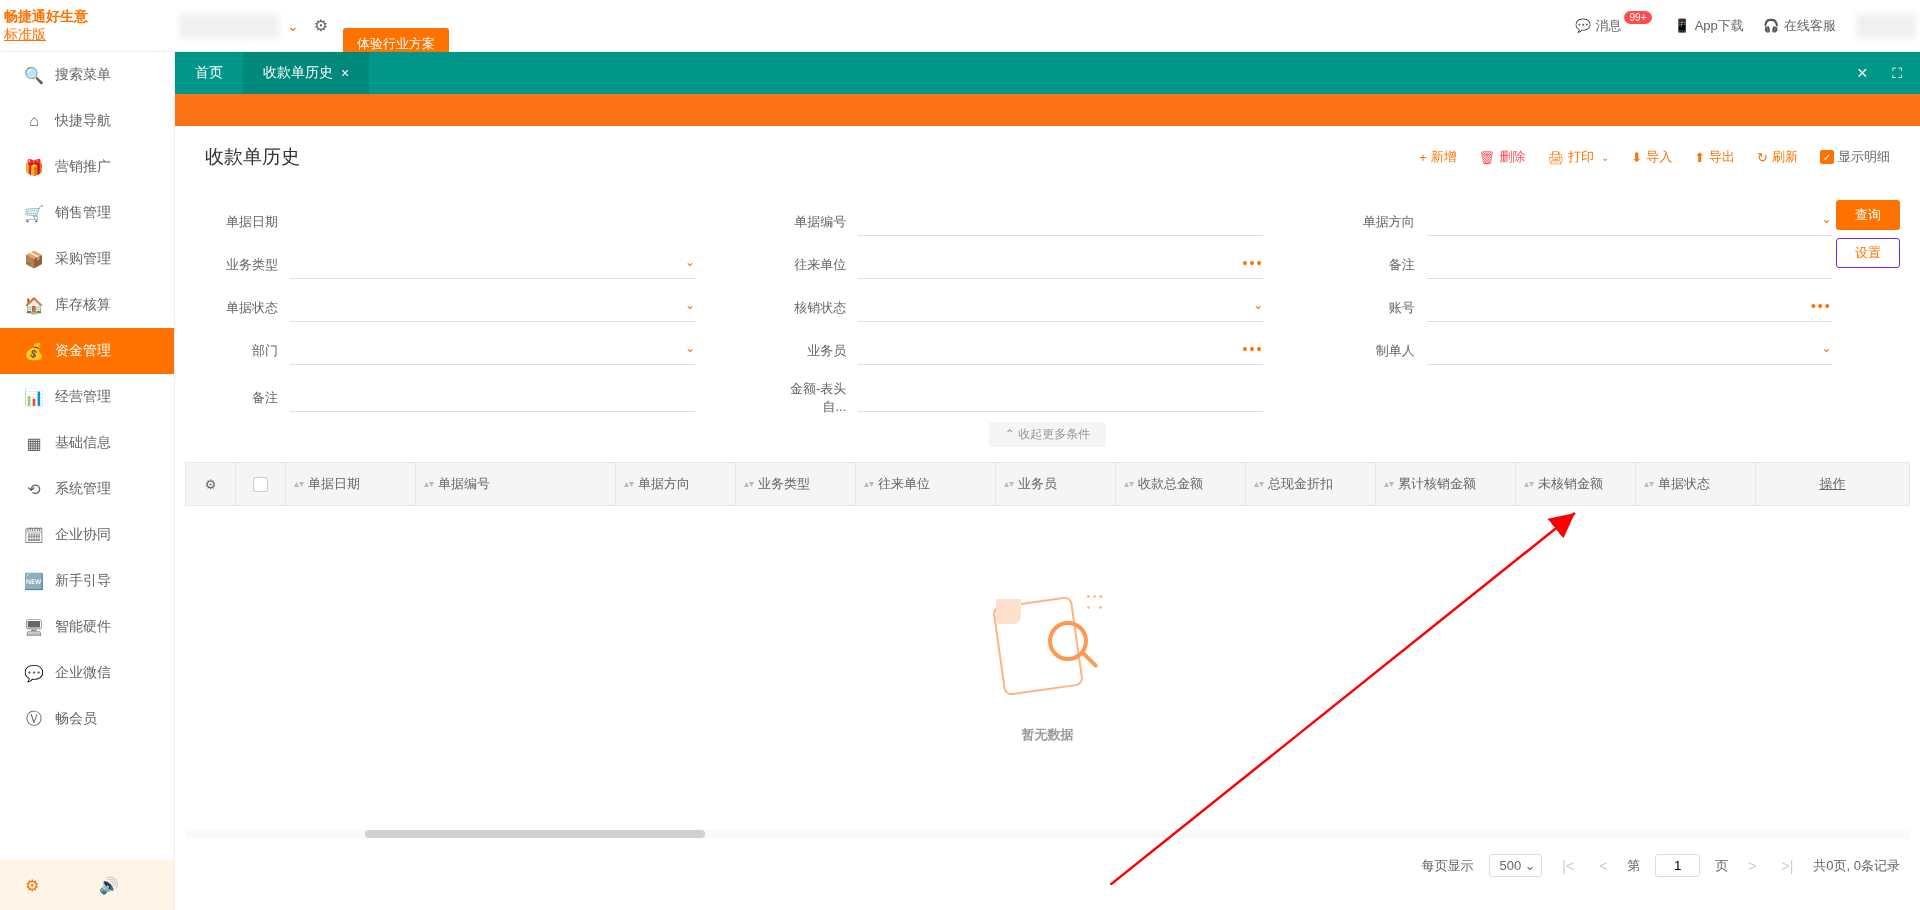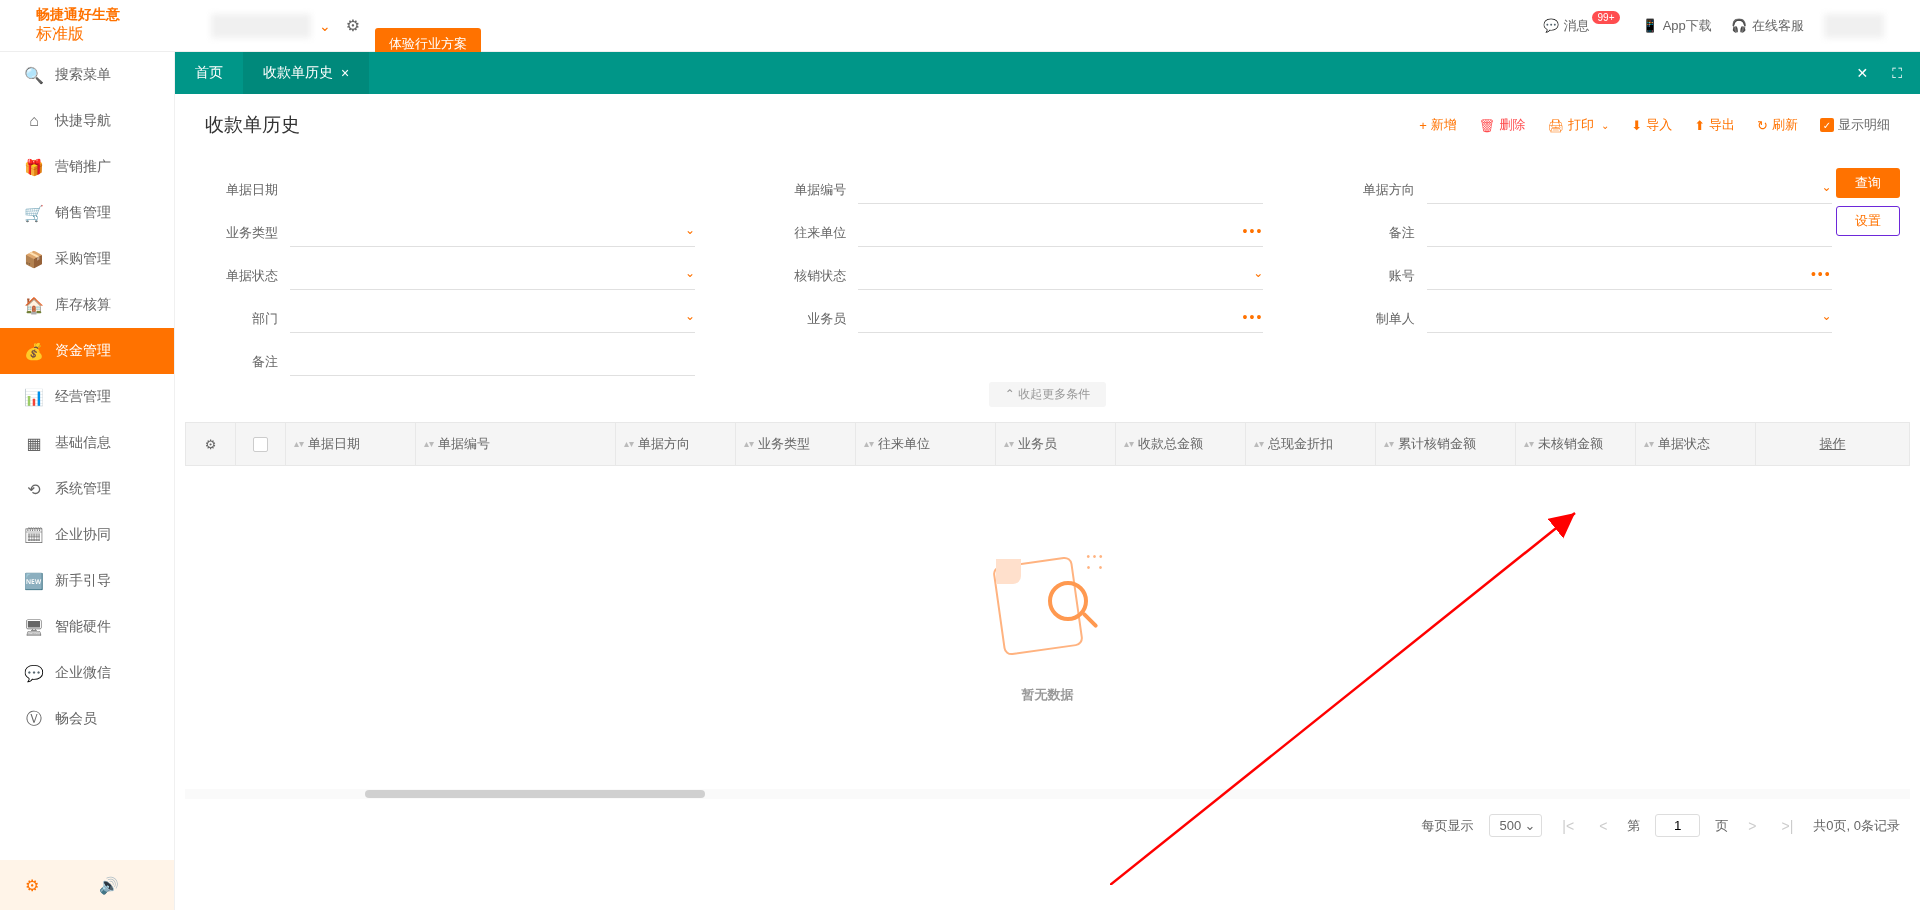--- a/index.html
+++ b/index.html
@@ -1,38 +1,38 @@
 <!DOCTYPE html>
 <html><head>
 <meta charset="utf-8">
 <style>
 *{margin:0;padding:0;box-sizing:border-box;}
 body{font-family:"Microsoft YaHei",Arial,sans-serif;font-size:13px;color:#333;background:#fff;overflow:hidden;}
 .app{width:1920px;height:910px;position:relative;}
-.top-header{height:52px;display:flex;align-items:center;padding:0 36px;border-bottom:1px solid #eee;}
+.top-header{height:52px;display:flex;align-items:center;padding:0 4px;border-bottom:1px solid #eee;}
 .logo-area{display:flex;align-items:center;width:155px;}
 .logo-text{color:#ff7200;font-size:14px;font-weight:bold;}
-.logo-sub{font-size:16px;color:#ff7200;}
+.logo-sub{font-size:14px;color:#ff7200;text-decoration:underline;}
 .company-area{display:flex;align-items:center;margin-left:20px;gap:8px;}
 .company-placeholder{width:100px;height:24px;background:#f0f0f0;filter:blur(3px);}
 .chevron-down{color:#ff7200;font-size:14px;}
 .gear-btn{margin-left:15px;color:#666;font-size:16px;cursor:pointer;}
 .btn-orange{background:#ff7200;color:#fff;border:none;padding:7px 14px;border-radius:3px;cursor:pointer;font-size:13px;margin-left:15px;margin-top:36px;}
 .header-right{margin-left:auto;display:flex;align-items:center;gap:20px;}
 .header-item{display:flex;align-items:center;gap:4px;color:#666;cursor:pointer;font-size:13px;}
 .badge{background:#ff4d4f;color:#fff;font-size:10px;padding:1px 6px;border-radius:8px;position:relative;top:-8px;left:-2px;}
 .user-placeholder{width:60px;height:24px;background:#f0f0f0;filter:blur(3px);}
 .layout{display:flex;height:calc(100% - 52px);}
 .sidebar{width:175px;background:#fff;border-right:1px solid #f0f0f0;display:flex;flex-direction:column;}
 .sidebar-item{display:flex;align-items:center;padding:14px 25px;color:#666;cursor:pointer;gap:12px;font-size:14px;}
 .sidebar-item.active{background:#ff7200;color:#fff;}
 .sidebar-icon{width:18px;height:18px;display:inline-flex;align-items:center;justify-content:center;font-size:16px;}
 .sidebar-footer{margin-top:auto;height:50px;background:#fff4e8;display:flex;align-items:center;padding:0 25px;gap:60px;}
 .sidebar-footer-icon{color:#ff7200;font-size:16px;cursor:pointer;}
-.main{flex:1;display:flex;flex-direction:column;background:#f97316;overflow:hidden;}
+.main{flex:1;display:flex;flex-direction:column;background:#f97316;overflow:hidden;gap:32px;}
 .tabs{height:42px;background:#009688;display:flex;align-items:center;}
 .tab{padding:0 20px;height:100%;display:flex;align-items:center;color:#fff;cursor:pointer;gap:8px;font-size:14px;}
 .tab.active{background:#00897b;}
 .tab-close{font-size:14px;cursor:pointer;}
 .tabs-right{margin-left:auto;display:flex;align-items:center;gap:8px;padding-right:10px;}
 .tabs-right-btn{color:#fff;font-size:14px;padding:8px;cursor:pointer;}
 .content{flex:1;padding:0;overflow:auto;background:#fff;}
 .page-header{display:flex;align-items:center;padding:18px 30px 15px;}
 .page-title{font-size:19px;color:#333;}
 .page-actions{margin-left:auto;display:flex;align-items:center;gap:22px;}
@@ -315,20 +315,24 @@
                 <div class="filter-label">制单人</div>
                 <div class="filter-input">
                   <span class="input-suffix">⌄</span>
                 </div>
               </div>
 
             <div class="filter-row filter-col">
                 <div class="filter-label">备注</div>
                 <div class="filter-input"></div>
               </div>
+            <div class="filter-row filter-col">
+                <div class="filter-label">金额-表头自...</div>
+                <div class="filter-input"></div>
+              </div>
             <div></div>
           </div>
           <div class="filter-buttons">
             <button class="btn-query">查询</button>
             <button class="btn-set">设置</button>
           </div>
           <div class="collapse-bar"><span class="collapse-btn"><span>⌃ </span><span>收起更多条件</span></span></div>
         </div>
 
         <div class="table-area">

